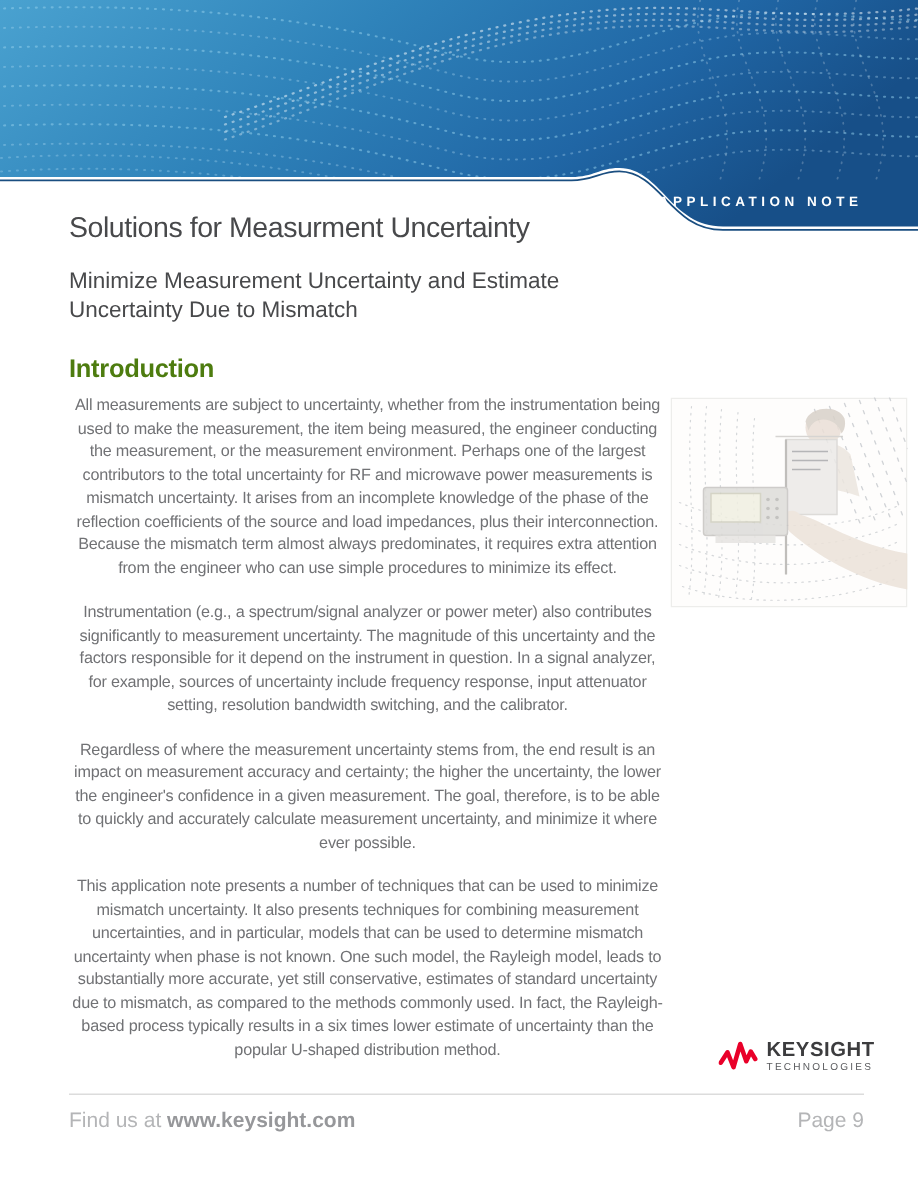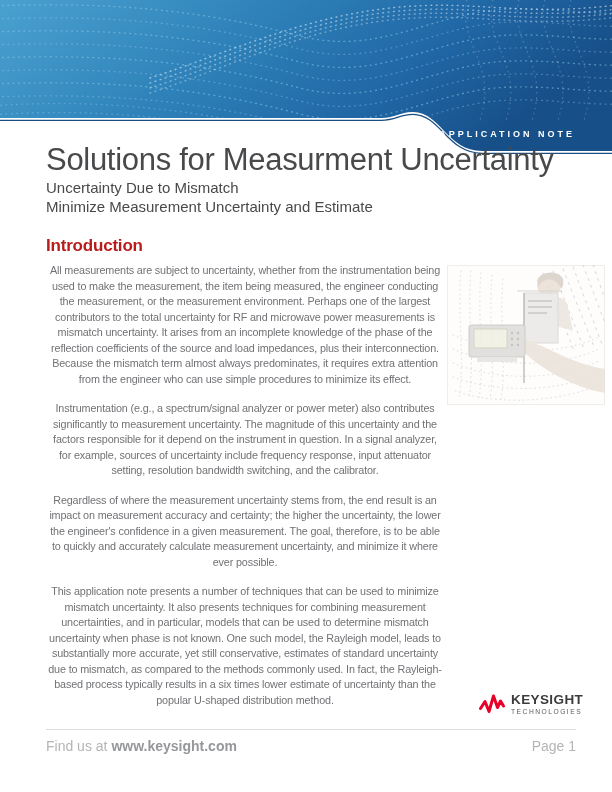--- a/index.html
+++ b/index.html
@@ -10,29 +10,29 @@
   
   .banner{position:absolute;top:0;left:0;width:612px;height:158px;}
   .banner svg{display:block;}
   .app-note{
     position:absolute;top:129px;right:37px;color:#ffffff;
     font-size:9px;font-weight:bold;letter-spacing:3px;white-space:nowrap;
   }
   
   .title{
     position:absolute;left:46px;top:142px;margin:0;
-    font-size:31px;font-weight:400;letter-spacing:-0.3px;color:#48494b;
+    font-size:19px;font-weight:400;letter-spacing:-0.3px;color:#48494b;
   }
   .subtitle{
     position:absolute;left:46px;top:179px;
     font-size:15px;line-height:18.5px;font-weight:400;color:#48494b;
   }
   .intro-heading{
     position:absolute;left:46px;top:236px;margin:0;
-    font-size:17px;font-weight:700;letter-spacing:-0.2px;color:#b91c1c;
+    font-size:17px;font-weight:700;letter-spacing:-0.2px;color:#4d7c0f;
   }
   
   .body-col{
     position:absolute;left:46px;top:263px;width:398px;
     font-size:10.8px;line-height:15.5px;letter-spacing:-0.15px;color:#717275;text-align:center;
   }
   .body-col p{margin:0 0 14px 0;}
   
   .figure{position:absolute;left:447px;top:265px;width:158px;height:140px;margin:0;}
   
@@ -90,22 +90,22 @@
         <path d="M-10,115 C100,107 200,119 290,142" stroke="rgba(170,215,240,0.35)" stroke-width="1.3"></path>
         <path d="M-10,124 C100,116 200,128 290,151" stroke="rgba(170,215,240,0.35)" stroke-width="1.3"></path>
       </g>
       <path d="M0,120.3 H381 C396,120.3 400,114.2 413,114.3 C441,114.8 447,153.3 482,153.3 H612" stroke="#1A4E80" stroke-width="1.2" fill="none"></path>
     </svg>
     <div class="app-note">APPLICATION NOTE</div>
   </div>
 
   <h1 class="title">Solutions for Measurment Uncertainty</h1>
   <div class="subtitle">
+    <div>Minimize Measurement Uncertainty and Estimate</div>
     <div>Uncertainty Due to Mismatch</div>
-    <div>Minimize Measurement Uncertainty and Estimate</div>
   </div>
 
   <h2 class="intro-heading">Introduction</h2>
 
   <div class="body-col">
     <p>All measurements are subject to uncertainty, whether from the instrumentation being used to make the measurement, the item being measured, the engineer conducting the measurement, or the measurement environment. Perhaps one of the largest contributors to the total uncertainty for RF and microwave power measurements is mismatch uncertainty. It arises from an incomplete knowledge of the phase of the reflection coefficients of the source and load impedances, plus their interconnection. Because the mismatch term almost always predominates, it requires extra attention from the engineer who can use simple procedures to minimize its effect.</p>
     <p>Instrumentation (e.g., a spectrum/signal analyzer or power meter) also contributes significantly to measurement uncertainty. The magnitude of this uncertainty and the factors responsible for it depend on the instrument in question. In a signal analyzer, for example, sources of uncertainty include frequency response, input attenuator setting, resolution bandwidth switching, and the calibrator.</p>
     <p>Regardless of where the measurement uncertainty stems from, the end result is an impact on measurement accuracy and certainty; the higher the uncertainty, the lower the engineer's confidence in a given measurement. The goal, therefore, is to be able to quickly and accurately calculate measurement uncertainty, and minimize it where ever possible.</p>
     <p>This application note presents a number of techniques that can be used to minimize mismatch uncertainty. It also presents techniques for combining measurement uncertainties, and in particular, models that can be used to determine mismatch uncertainty when phase is not known. One such model, the Rayleigh model, leads to substantially more accurate, yet still conservative, estimates of standard uncertainty due to mismatch, as compared to the methods commonly used. In fact, the Rayleigh-based process typically results in a six times lower estimate of uncertainty than the popular U-shaped distribution method.</p>
   </div>
@@ -170,16 +170,16 @@
     </svg>
     <div class="logo-text">
       <div class="logo-brand">KEYSIGHT</div>
       <div class="logo-sub">TECHNOLOGIES</div>
     </div>
   </div>
 
   <div class="footer-rule"></div>
   <div class="footer">
     <div><span>Find us at </span><span class="url">www.keysight.com</span></div>
-    <div>Page 1</div>
+    <div>Page 9</div>
   </div>
 
 </div>
 
 </body></html>

